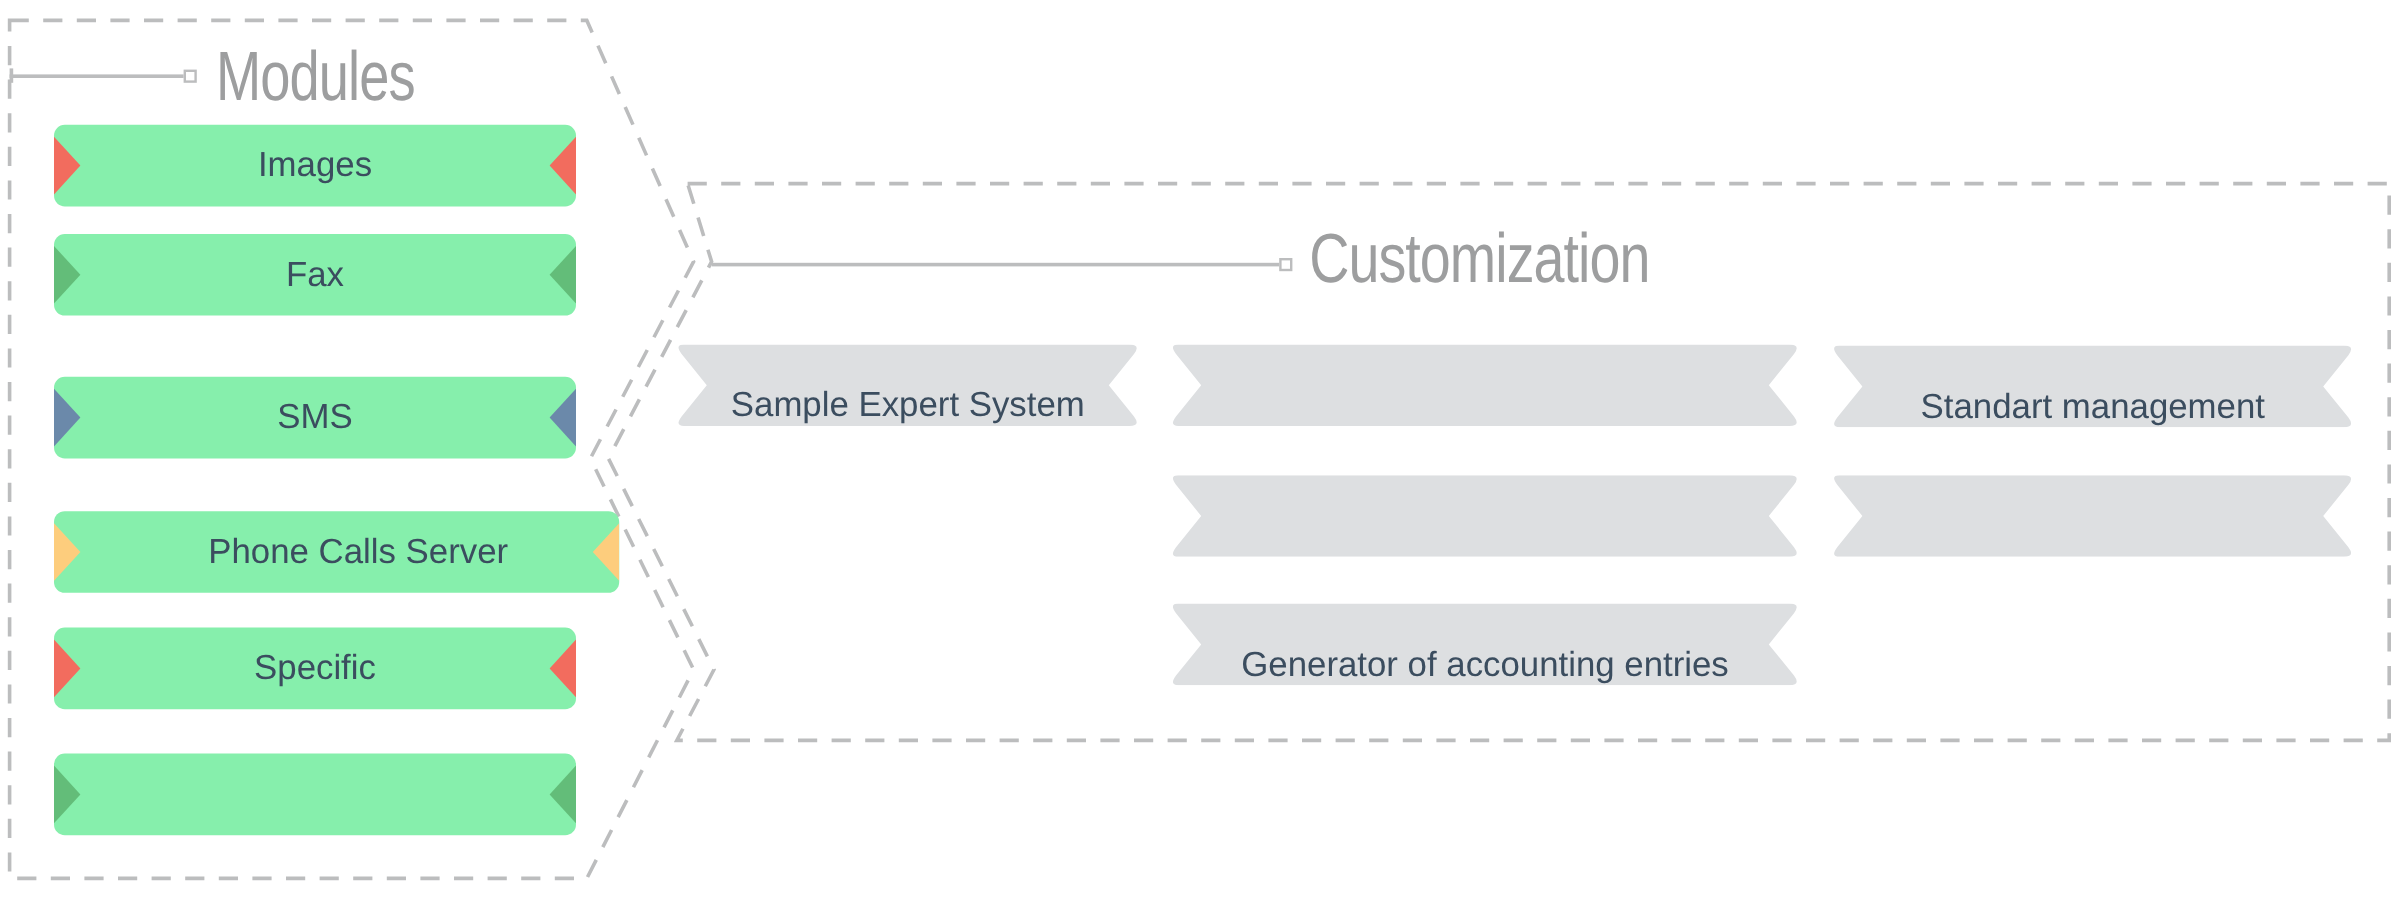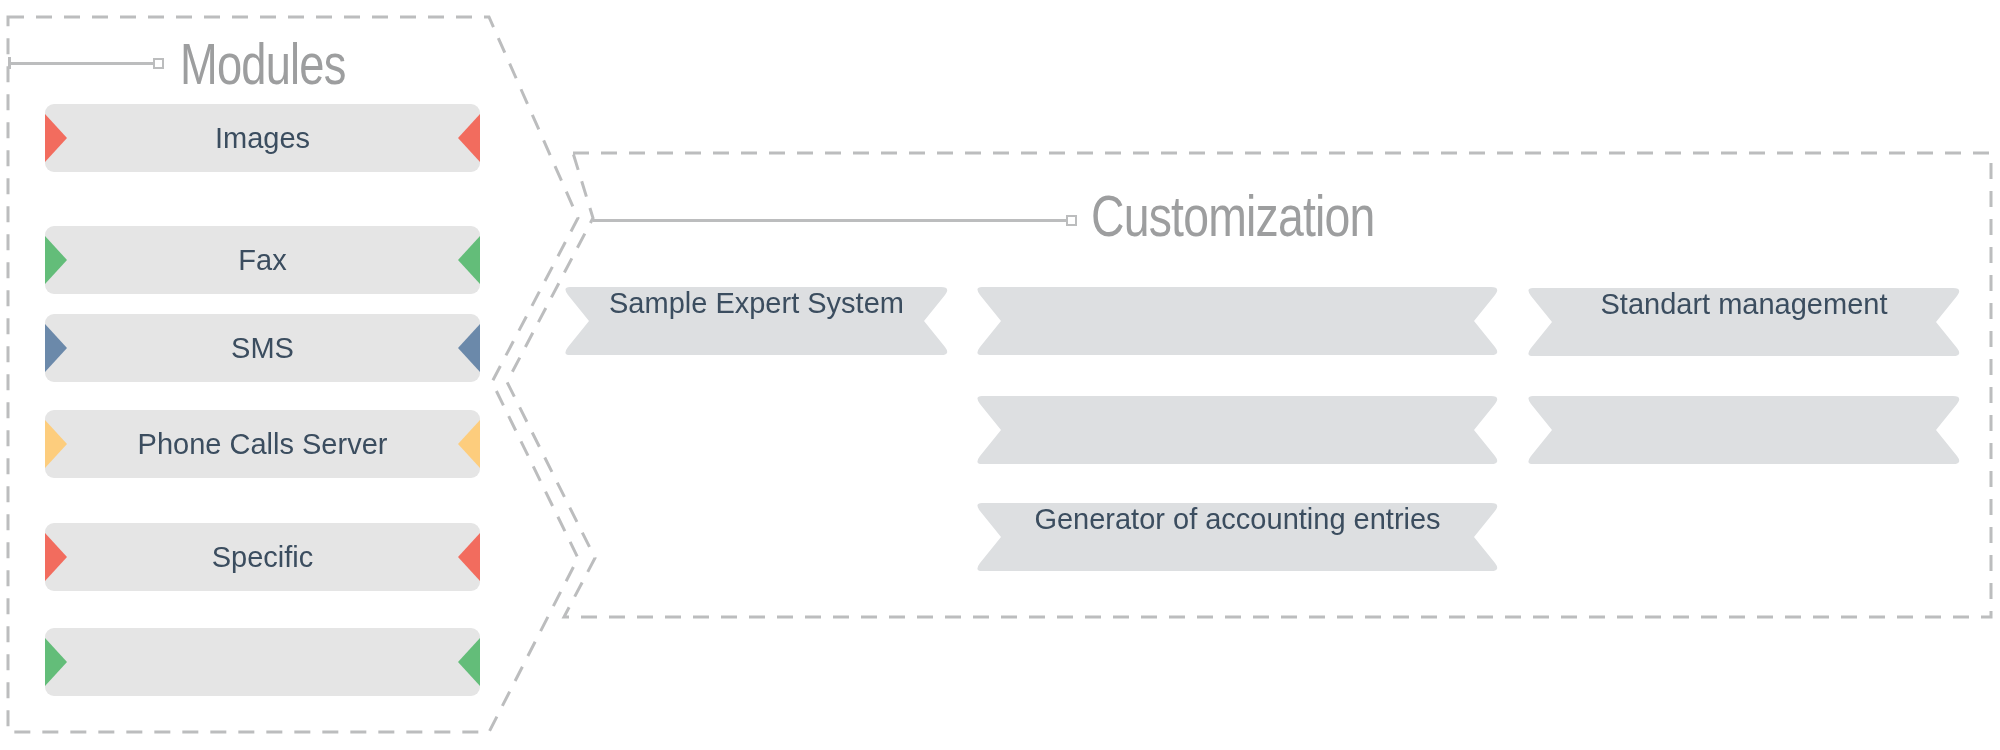--- a/index.html
+++ b/index.html
@@ -3,25 +3,25 @@
 <meta charset="utf-8">
 <style>
   html, body { margin:0; padding:0; background:#ffffff; }
   body { width:2000px; height:750px; position:relative; overflow:hidden; font-family:"Liberation Sans", sans-serif; }
   .frame { position:absolute; left:0; top:0; width:2000px; height:750px; }
   .frame path { fill:none; stroke:#bcbdbe; stroke-width:3; stroke-dasharray:16 12; stroke-linejoin:miter; }
   .connector { position:absolute; height:3px; background:#bcbdbe; }
   .connector-end { position:absolute; width:7px; height:7px; border:2px solid #bcbdbe; background:#fff; }
   .connector-start-tick { position:absolute; width:3px; height:12px; background:#bcbdbe; }
   .section-title { position:absolute; color:#9d9e9f; font-size:58px; line-height:58px; white-space:nowrap; transform-origin:left center; letter-spacing:-1px; }
-  .module { position:absolute; left:45px; width:435px; height:68px; background:#e5e5e5; border-radius:9px; overflow:hidden; display:flex; align-items:center; justify-content:center; }
+  .module { position:absolute; left:45px; width:435px; height:68px; background:#86efac; border-radius:9px; overflow:hidden; display:flex; align-items:center; justify-content:center; }
   .module .tri-l { position:absolute; left:0; top:10px; width:0; height:0; border-top:24px solid transparent; border-bottom:24px solid transparent; border-left:22px solid var(--c); }
   .module .tri-r { position:absolute; right:0; top:10px; width:0; height:0; border-top:24px solid transparent; border-bottom:24px solid transparent; border-right:22px solid var(--c); }
   .label { color:#3b4d5f; font-size:29px; white-space:nowrap; position:relative; }
-  .ribbon { position:absolute; height:68px; display:flex; align-items:flex-start; justify-content:center; }
+  .ribbon { position:absolute; height:68px; display:flex; align-items:flex-end; justify-content:center; }
   .ribbon svg { position:absolute; left:0; top:0; width:100%; height:100%; }
   .ribbon svg path { fill:#dddfe1; }
 </style>
 </head>
 <body>
 
 <svg class="frame" viewBox="0 0 2000 750">
   <path d="M8,17 L489,17 L578,218 L492,382 L578,558 L489,732 L8,732 Z"></path>
   <path d="M573,153 L1991,153 L1991,617 L564,617 L595,558 L507,382 L593,218 Z"></path>
 </svg>
@@ -32,31 +32,31 @@
   <div class="connector-end" style="left:153px; top:58px;"></div>
   <div class="section-title" style="left:180px; top:35px; transform:scaleX(0.78);">Modules</div>
 </div>
 
 <div>
   <div class="module" style="top:104px; --c:#f26c5e;">
     <span class="tri-l"></span>
     <span class="label">Images</span>
     <span class="tri-r"></span>
   </div>
-  <div class="module" style="top:226px; --c:#63bd79;">
+  <div class="module" style="top:195px; --c:#63bd79;">
     <span class="tri-l"></span>
     <span class="label">Fax</span>
     <span class="tri-r"></span>
   </div>
   <div class="module" style="top:314px; --c:#6b89aa;">
     <span class="tri-l"></span>
     <span class="label">SMS</span>
     <span class="tri-r"></span>
   </div>
-  <div class="module" style="top:410px; --c:#fdcd7d;">
+  <div class="module" style="top:426px;padding-left:36px; --c:#fdcd7d;">
     <span class="tri-l"></span>
     <span class="label">Phone Calls Server</span>
     <span class="tri-r"></span>
   </div>
   <div class="module" style="top:523px; --c:#f26c5e;">
     <span class="tri-l"></span>
     <span class="label">Specific</span>
     <span class="tri-r"></span>
   </div>
   <div class="module" style="top:628px; --c:#63bd79;">

